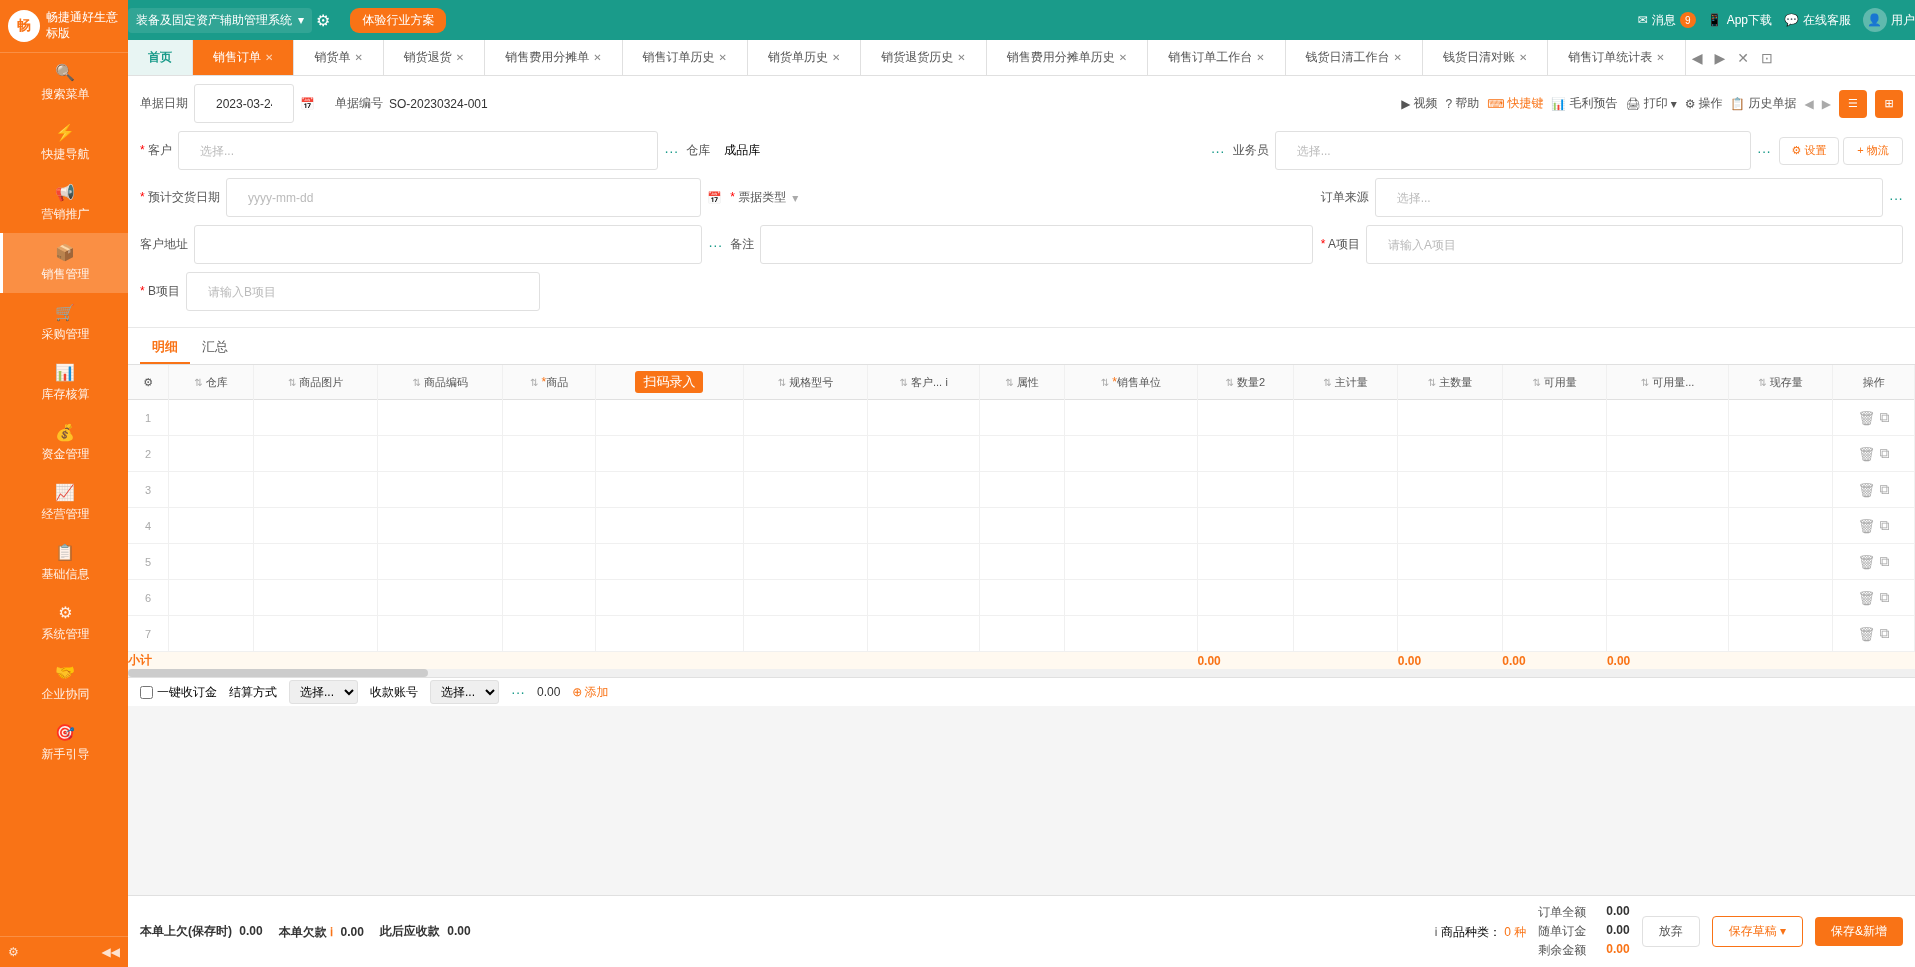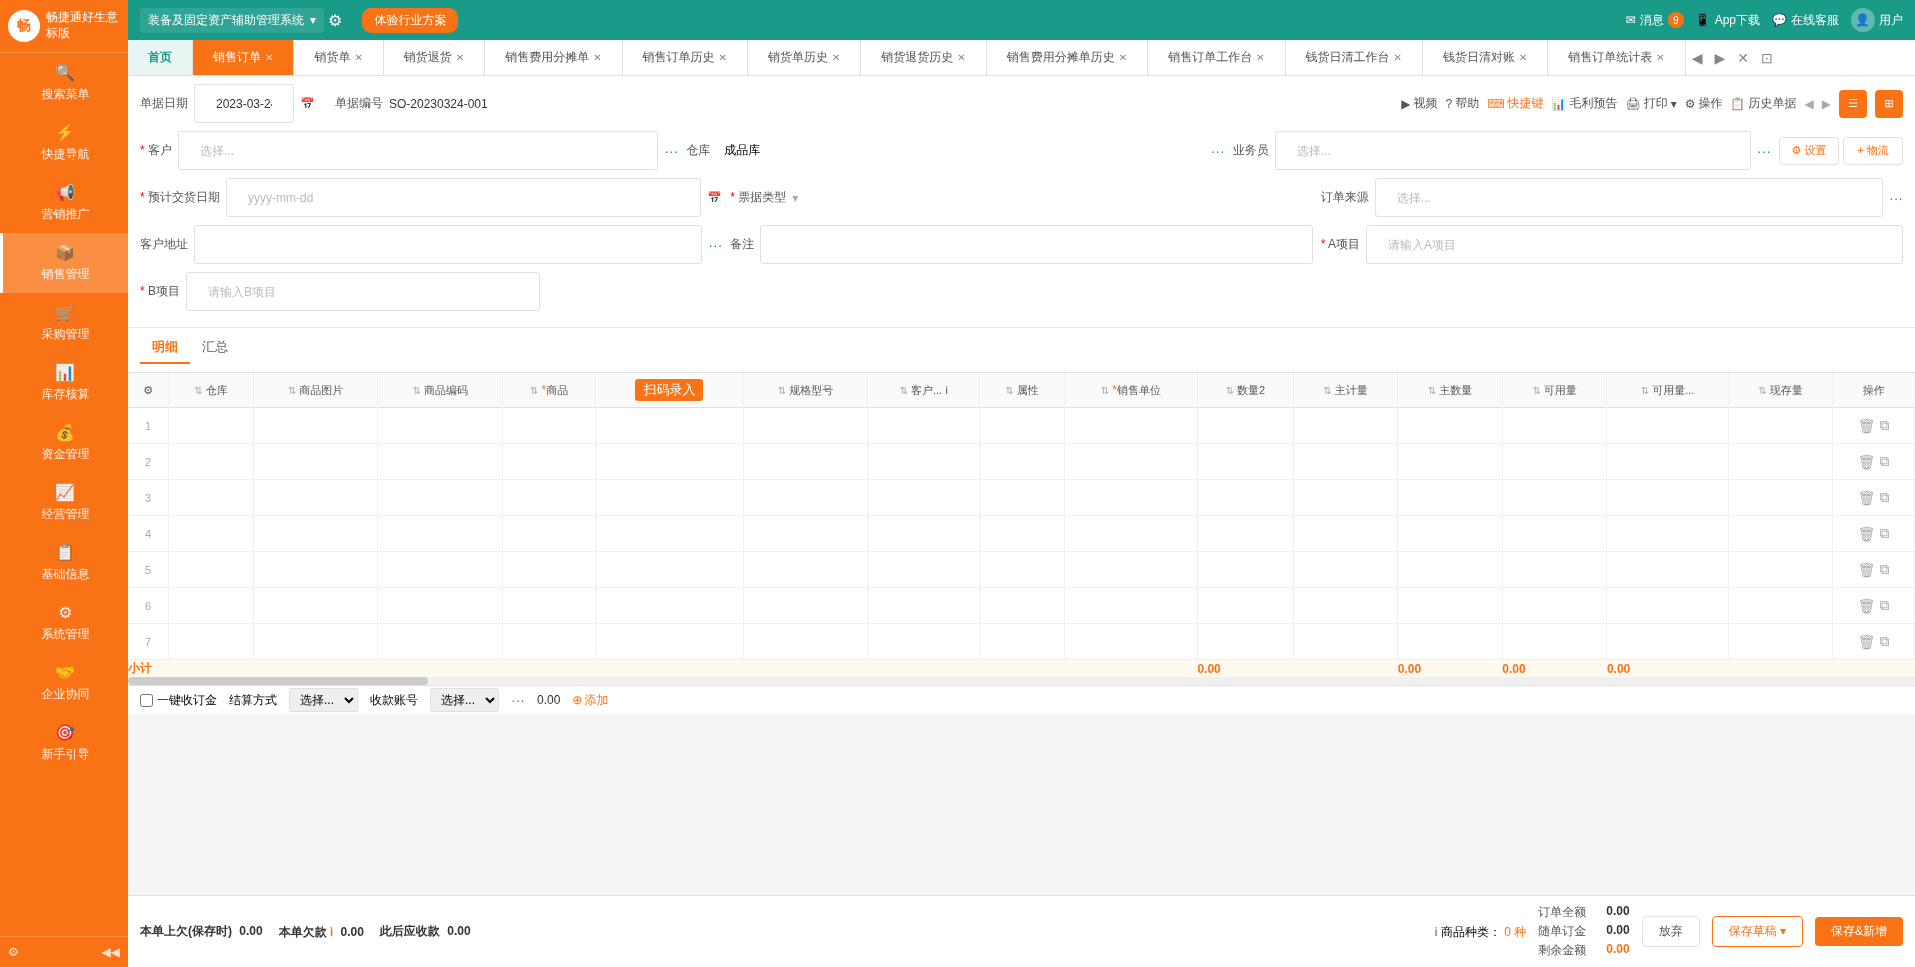--- a/index.html
+++ b/index.html
@@ -55,21 +55,21 @@
 
     
     .main { flex: 1; display: flex; flex-direction: column; overflow: hidden; }
 
     
     .topbar {
       background: #1a9b8a;
       height: 40px;
       display: flex;
       align-items: center;
-      padding: 0 12px;
+      padding: 0 0;
       gap: 4px;
       color: white;
       flex-shrink: 0;
     }
     .topbar-system {
       display: flex;
       align-items: center;
       gap: 6px;
       padding: 4px 8px;
       background: rgba(255,255,255,0.1);
@@ -175,21 +175,21 @@
     .form-input::placeholder { color: #bbb; }
     .ellipsis-btn {
       color: #1a9b8a; cursor: pointer; font-size: 14px;
     }
     .cal-icon { color: #aaa; cursor: pointer; }
 
     
     .detail-tabs {
       display: flex;
       align-items: center;
-      padding: 4px 12px 8px;
+      padding: 4px 12px 0;
       background: white;
       border-bottom: 1px solid #e0e0e0;
     }
     .detail-tab {
       padding: 6px 12px;
       cursor: pointer;
       color: #555;
       border-bottom: 2px solid transparent;
       font-size: 13px;
     }

